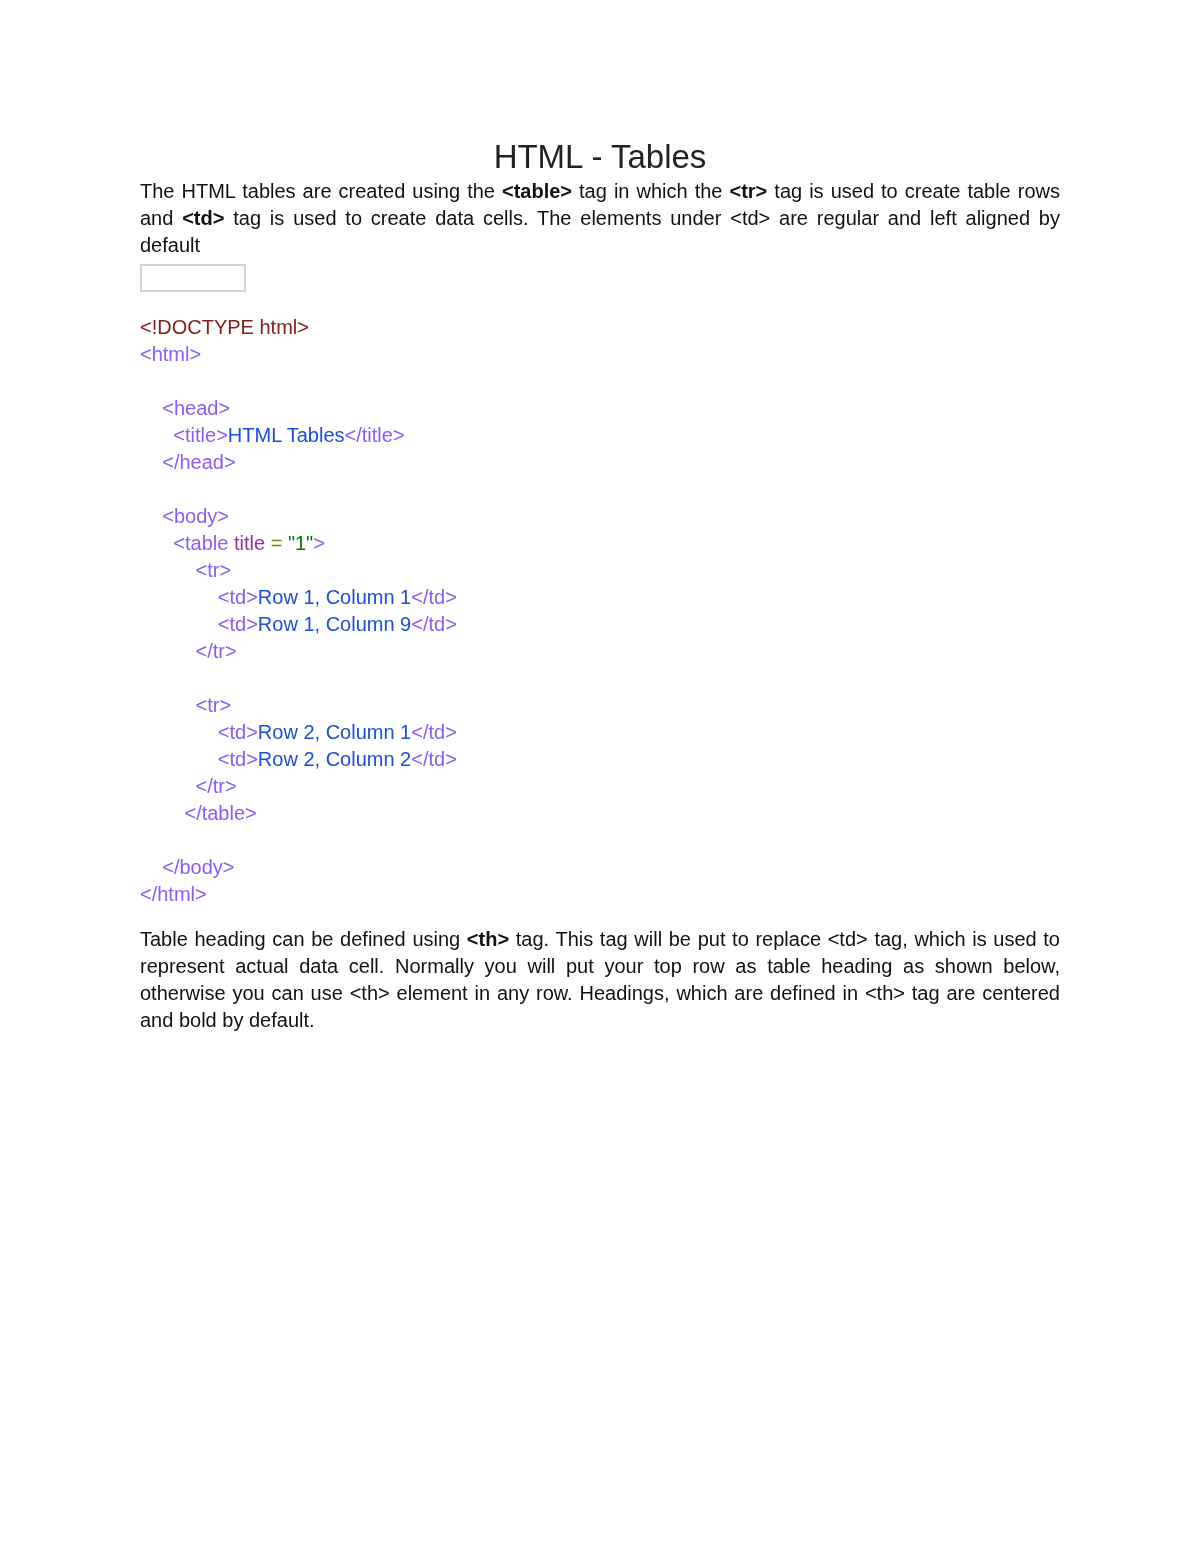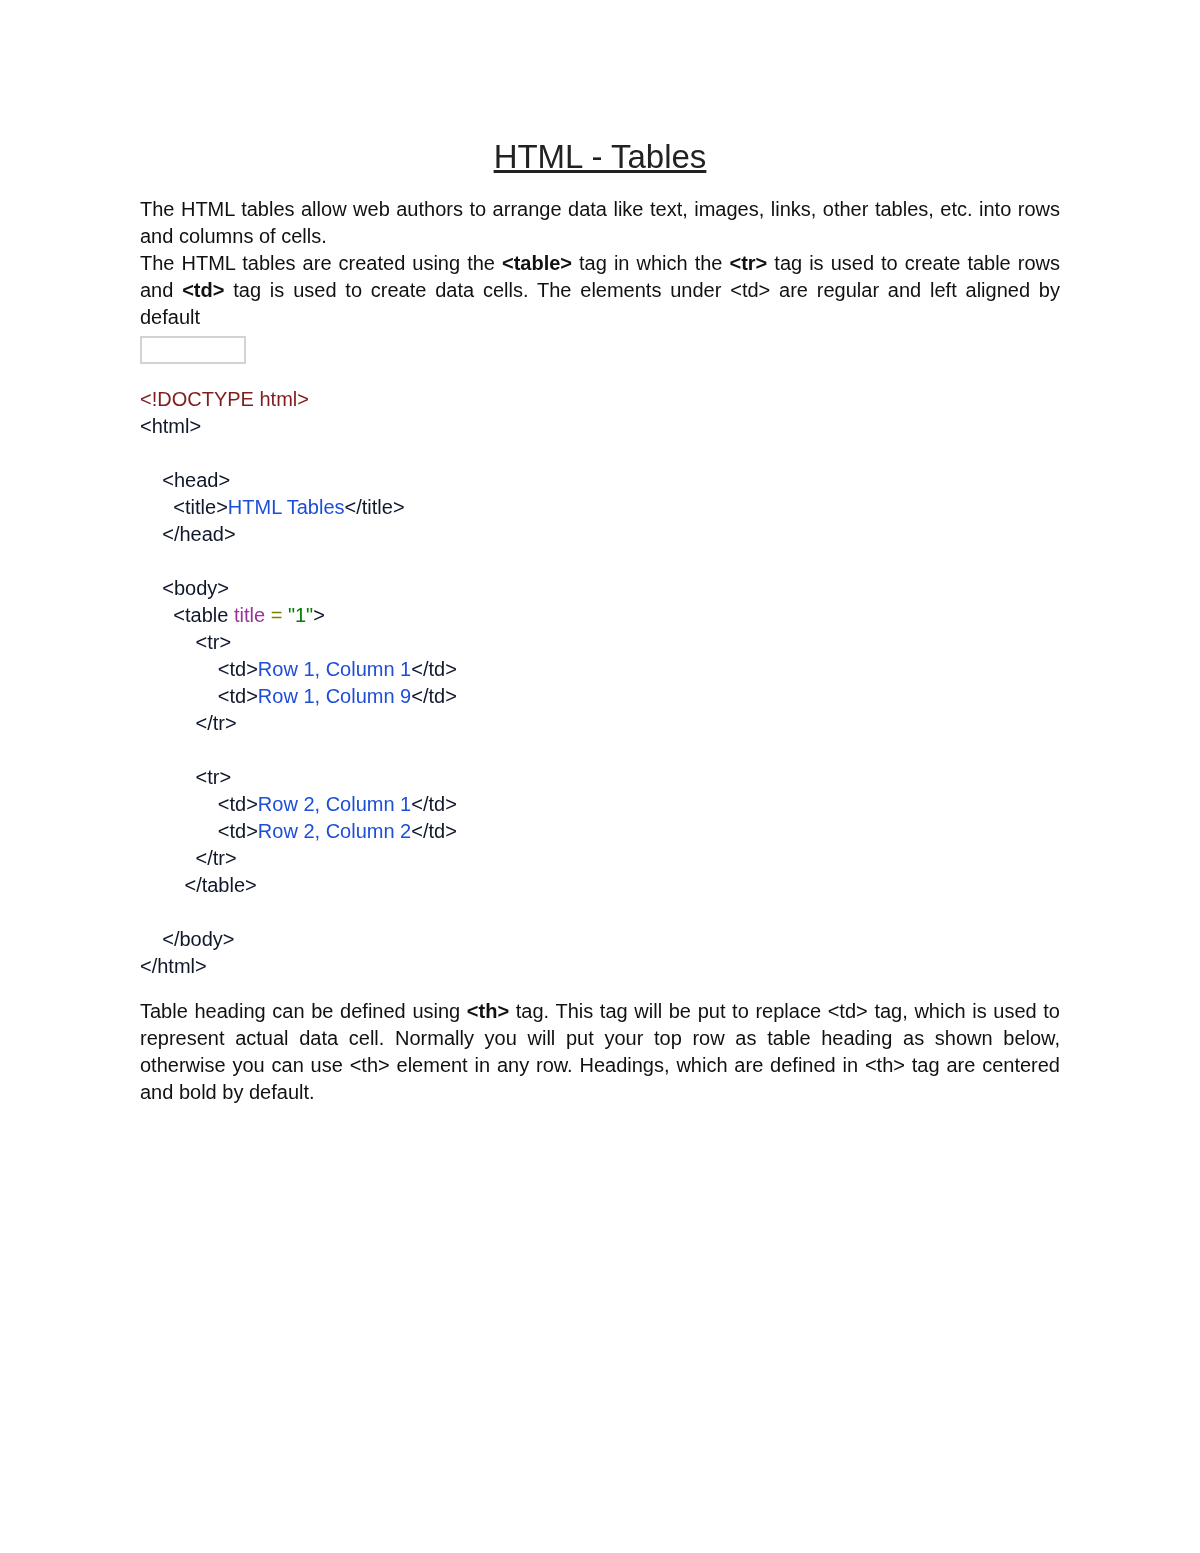--- a/index.html
+++ b/index.html
@@ -25,21 +25,20 @@
   }
   .doc-title {
     margin: 0;
     padding-top: 136px;
     font-size: 33px;
     font-weight: 400;
     line-height: 42px;
     text-align: center;
     color: #222222;
     letter-spacing: 0px;
-    text-decoration: underline;
   }
   .body-par {
     margin: 0;
     font-size: 20px;
     line-height: 27px;
     text-align: justify;
     color: #111111;
     word-spacing: 0px;
   }
   .body-par.first { margin-top: 18px; }
@@ -64,37 +63,36 @@
   }
   .code-block {
     margin: 0;
     margin-top: 22px;
     font-family: "Liberation Sans", sans-serif;
     font-size: 20px;
     line-height: 27px;
     white-space: pre;
     color: #2a2abe;
   }
-  .code-block .tag      { color: #0f172a; text-align: center; }
+  .code-block .tag      { color: #8b5cf6; text-align: center; }
   .code-block .doctype  { color: #7f1d1d; }
   .code-block .attr     { color: #993399; }
   .code-block .eq       { color: #808000; }
   .code-block .val      { color: #008000; }
   .code-block .txt      { color: #1d4ed8; }
   .code-block .blank    { display: block; height: 27px; }
   .tail-par { margin-top: 18px; }
 </style>
 </head>
 <body>
 
 <div class="page">
 
   <h1 class="doc-title">HTML - Tables</h1>
 
-  <p class="body-par first">The HTML tables allow web authors to arrange data like text, images, links, other tables, etc. into rows and columns of cells.</p>
 
   <p class="body-par second"><span>The HTML tables are created using the </span><b>&lt;table&gt;</b><span> tag in which the </span><b>&lt;tr&gt;</b><span> tag is used to create table rows and </span><b>&lt;td&gt;</b><span> tag is used to create data cells. The elements under &lt;td&gt; are regular and left aligned by default</span></p>
 
 
   <div class="empty-box" title=""></div>
 
   <pre class="code-block"><span><span class="doctype">&lt;!DOCTYPE html&gt;</span></span>
 <span><span class="tag">&lt;html&gt;</span></span>
 <span class="blank">
 </span><span><span>    </span><span class="tag">&lt;head&gt;</span></span>

